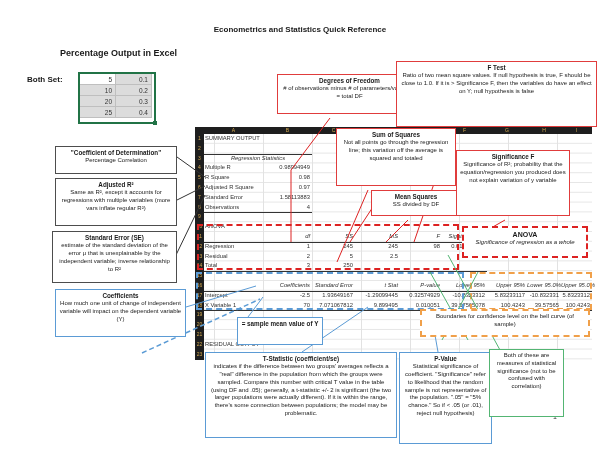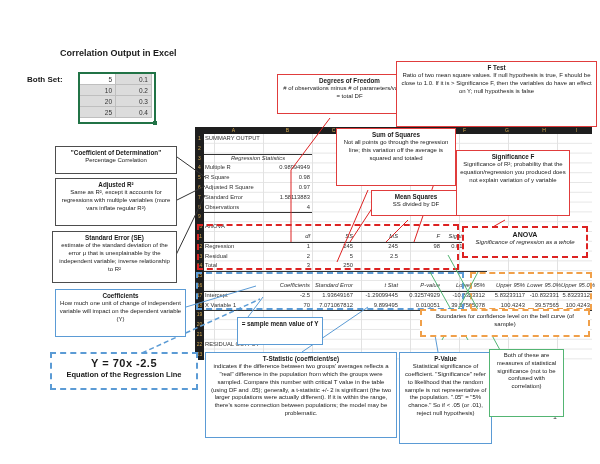--- a/index.html
+++ b/index.html
@@ -52,21 +52,22 @@
   #callout-sample-mean .co-b{font-weight:bold;font-size:6.3px;}
   #callout-anova .co-t{font-size:7px;}
   #page-number{left:553px;top:413px;font-size:7px;color:#333;}
   #connectors{position:absolute;left:0;top:0;width:600px;height:464px;z-index:20;pointer-events:none;}
 </style>
 </head>
 <body>
 
 <div id="page">
 
-  <div class="abs" id="section-heading">Correlation Output in Excel</div>
+  <div class="abs" id="doc-title">Econometrics and Statistics Quick Reference</div>
+  <div class="abs" id="section-heading">Percentage Output in Excel</div>
   <div class="abs" id="dataset-label">Both Set:</div>
 
   <div class="abs" id="dataset">
     <div class="abs" id="ds-handle"></div>
   <div class="ds-row">
         <div class="ds-cell" style="left: 0px; background: rgb(255, 255, 255);">5</div>
         <div class="ds-cell" style="left: 36px;">0.1</div>
       </div>
       <div class="ds-row">
         <div class="ds-cell" style="left: 0px;">10</div>
@@ -220,24 +221,20 @@
     <div class="co-b">Same as R², except it accounts for regressions with multiple variables (more vars inflate regular R²)</div>
   </div>
   <div class="co gray" style="left:52px;top:231px;width:125px;min-height:52px;">
     <div class="co-t">Standard Error (SE)</div>
     <div class="co-b">estimate of the standard deviation of the error μ that is unexplainable by the independent variable; inverse relationship to R²</div>
   </div>
   <div class="co blue" style="left:55px;top:289px;width:131px;min-height:48px;">
     <div class="co-t">Coefficients</div>
     <div class="co-b">How much one unit of change of independent variable will impact on the dependent variable (Y)</div>
   </div>
-  <div class="co bluedash" id="callout-equation" style="left:50px;top:352px;width:148px;min-height:38px;">
-    <div class="co-t">Y = 70x -2.5</div>
-    <div class="co-b">Equation of the Regression Line</div>
-  </div>
 
   <div class="co red" style="left:277px;top:74px;width:145px;min-height:40px;">
     <div class="co-t">Degrees of Freedom</div>
     <div class="co-b"># of observations minus # of parameters/variables = total DF</div>
   </div>
   <div class="co red" style="left:396px;top:61px;width:201px;min-height:66px;">
     <div class="co-t">F Test</div>
     <div class="co-b">Ratio of two mean square values. If null hypothesis is true, F should be close to 1.0. If it is &gt; Significance F, then the variables do have an effect on Y; null hypothesis is false</div>
   </div>
   <div class="co red" style="left:336px;top:128px;width:120px;min-height:58px;">

